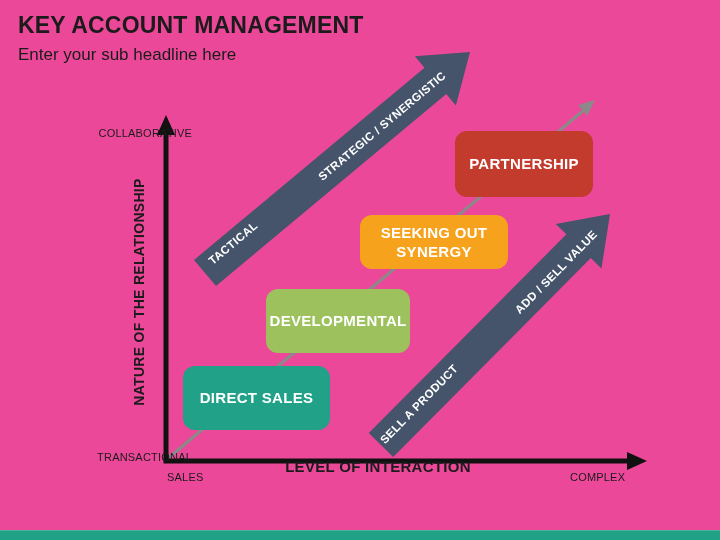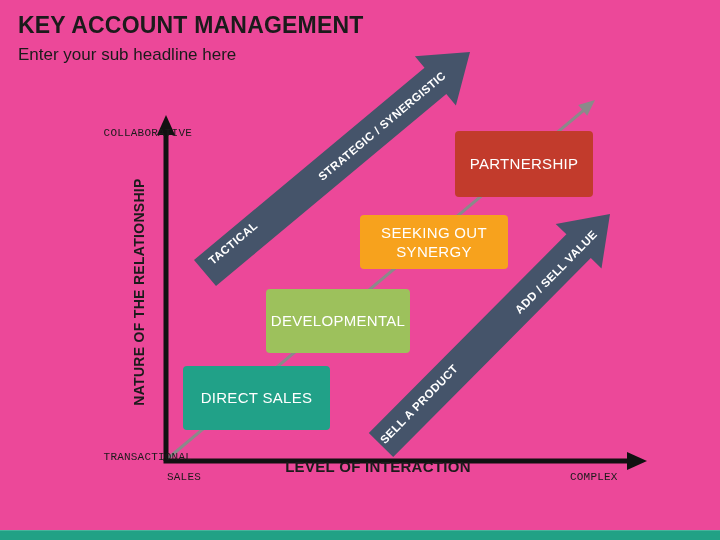--- a/index.html
+++ b/index.html
@@ -9,38 +9,38 @@
   }
   .title{
     position:absolute;left:18px;top:12px;font-size:23px;font-weight:bold;
     color:#1b1b1b;letter-spacing:.2px;white-space:nowrap;
   }
   .subtitle{
     position:absolute;left:18px;top:45px;font-size:17px;color:#1b1b1b;white-space:nowrap;
   }
   svg.diagram{position:absolute;left:0;top:0;width:720px;height:540px;}
   .stage-box{
-    position:absolute;border-radius:4px;display:flex;align-items:center;justify-content:center;
-    color:#fff;font-size:15px;font-weight:400;text-align:center;line-height:1.3;padding:2px 8px;
+    position:absolute;border-radius:12px;display:flex;align-items:center;justify-content:center;
+    color:#fff;font-size:15px;font-weight:700;text-align:center;line-height:1.3;padding:2px 8px;
     box-sizing:border-box;letter-spacing:.3px;
   }
   .box-direct{left:183px;top:366px;width:147px;height:64px;text-align:right;}
   .box-devel{left:266px;top:289px;width:144px;height:64px;}
   .box-synergy{left:360px;top:215px;width:148px;height:54px;}
   .box-partner{left:455px;top:131px;width:138px;height:66px;}
   .arrow-label{
     position:absolute;color:#ffffff;font-size:11.5px;font-weight:600;white-space:nowrap;
     letter-spacing:.4px;
   }
   .lbl-tactical{left:233px;top:243px;transform:translate(-50%,-50%) rotate(-40deg);}
   .lbl-strategic{left:382px;top:126px;transform:translate(-50%,-50%) rotate(-40deg);}
   .lbl-sellproduct{left:419px;top:404px;transform:translate(-50%,-50%) rotate(-45.5deg);}
   .lbl-addvalue{left:556px;top:272px;transform:translate(-50%,-50%) rotate(-45.5deg);}
   .axis-end{
-    position:absolute;font-size:11px;color:#1b1b1b;white-space:nowrap;letter-spacing:.2px;font-family:Liberation Mono, monospace;
+    position:absolute;font-size:11px;color:#1b1b1b;white-space:nowrap;letter-spacing:.2px;
   }
   .lbl-collab{right:567px;top:127px;text-align:right;}
   .lbl-trans{right:567px;top:451px;}
   .lbl-simple{left:167px;top:471px;}
   .lbl-complex{left:570px;top:471px;}
   .y-axis-title{
     position:absolute;left:139px;top:292px;transform:translate(-50%,-50%) rotate(-90deg);
     font-size:14px;font-weight:bold;color:#1b1b1b;white-space:nowrap;letter-spacing:.3px;
   }
   .x-axis-title{

